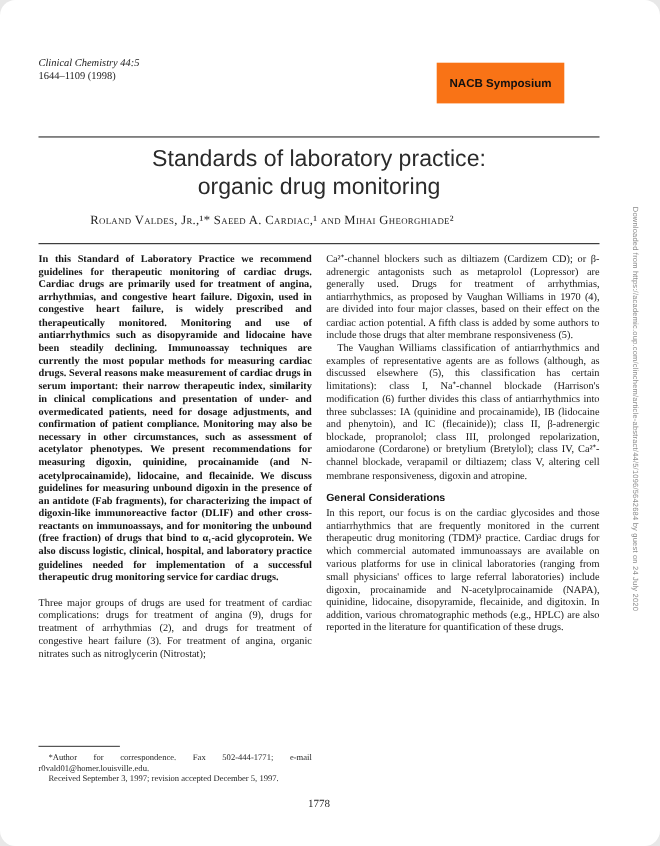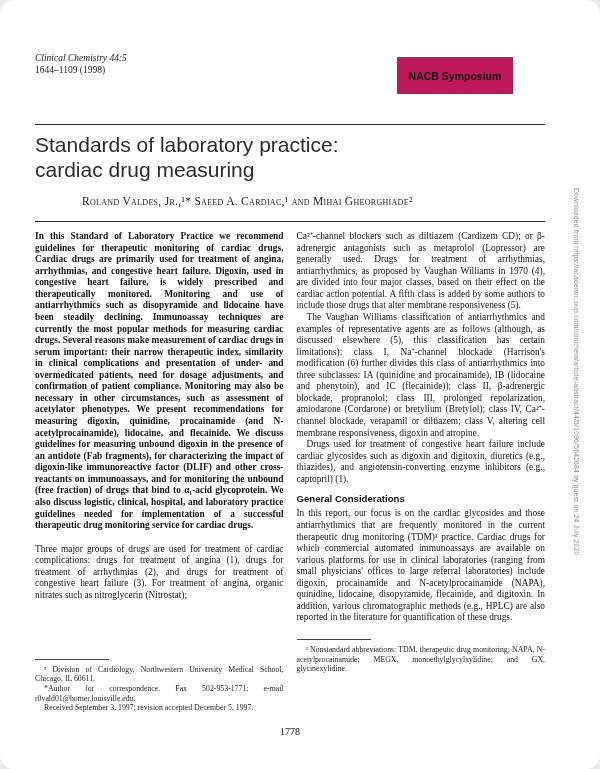--- a/index.html
+++ b/index.html
@@ -5,28 +5,28 @@
   html,body { margin:0; padding:0; background:#e8e8e8; }
   .page {
     position:relative; width:600px; height:769px; margin:0 auto;
     background:#ffffff; overflow:hidden;
     font-family:"Liberation Serif", serif; color:#1a1a1a;border-radius:14px;
   }
   .journal-id { position:absolute; left:35px; top:52px; font-size:9.5px; line-height:1.3; color:#222; }
   .journal-id .jname { font-style:italic; }
   .badge {
     position:absolute; left:397px; top:57px; width:116px; height:37px;
-    background:#be185d; display:flex; align-items:center; justify-content:center;
+    background:#f97316; display:flex; align-items:center; justify-content:center;
     font-family:"Liberation Sans", sans-serif; font-weight:bold; font-size:10.5px; color:#111;
   }
   .rule { position:absolute; left:35px; width:510px; border-top:1.6px solid #2a2a2a; }
   .rule-top { top:124px; }
   .rule-authors { top:221px; border-top-width:1.2px; }
   .title {
-    position:absolute; left:35px; top:133px; width:510px; text-align:left;
+    position:absolute; left:35px; top:133px; width:510px; text-align:center;
     font-family:"Liberation Sans", sans-serif; font-weight:400; font-size:21px;
     line-height:1.18; color:#2b2b2b; margin:0;
   }
   .title span { display:block; }
   .authors {
     position:absolute; left:82px; top:195px; font-variant:small-caps;
     font-size:11.5px; letter-spacing:0.3px; color:#222;
   }
   .columns {
     position:absolute; left:35px; top:231px; width:510px; height:482px;
@@ -67,50 +67,44 @@
     <div class="jname">Clinical Chemistry 44:5</div>
     <div>1644–1109  (1998)</div>
   </div>
 
   <div class="badge">NACB Symposium</div>
 
   <div class="rule rule-top"></div>
 
   <h1 class="title">
     <span>Standards of laboratory practice:</span>
-    <span>cardiac drug measuring</span>
+    <span>organic drug monitoring</span>
   </h1>
 
   <div class="authors">Roland Valdes, Jr.,¹* Saeed A. Cardiac,¹ and Mihai Gheorghiade²</div>
 
   <div class="rule rule-authors"></div>
 
   <div class="columns">
 
     <div class="col">
       <p class="bp abstract">In this Standard of Laboratory Practice we recommend guidelines for therapeutic monitoring of cardiac drugs. Cardiac drugs are primarily used for treatment of angina, arrhythmias, and congestive heart failure. Digoxin, used in congestive heart failure, is widely prescribed and therapeutically monitored. Monitoring and use of antiarrhythmics such as disopyramide and lidocaine have been steadily declining. Immunoassay techniques are currently the most popular methods for measuring cardiac drugs. Several reasons make measurement of cardiac drugs in serum important: their narrow therapeutic index, similarity in clinical complications and presentation of under- and overmedicated patients, need for dosage adjustments, and confirmation of patient compliance. Monitoring may also be necessary in other circumstances, such as assessment of acetylator phenotypes. We present recommendations for measuring digoxin, quinidine, procainamide (and N-acetylprocainamide), lidocaine, and flecainide. We discuss guidelines for measuring unbound digoxin in the presence of an antidote (Fab fragments), for characterizing the impact of digoxin-like immunoreactive factor (DLIF) and other cross-reactants on immunoassays, and for monitoring the unbound (free fraction) of drugs that bind to α₁-acid glycoprotein. We also discuss logistic, clinical, hospital, and laboratory practice guidelines needed for implementation of a successful therapeutic drug monitoring service for cardiac drugs.</p>
-      <p class="bp">Three major groups of drugs are used for treatment of cardiac complications: drugs for treatment of angina (1), drugs for treatment of arrhythmias (2), and drugs for treatment of congestive heart failure (3). For treatment of angina, organic nitrates such as nitroglycerin (Nitrostat);</p>
+      <p class="bp">Three major groups of drugs are used for treatment of cardiac complications: drugs for treatment of angina (9), drugs for treatment of arrhythmias (2), and drugs for treatment of congestive heart failure (3). For treatment of angina, organic nitrates such as nitroglycerin (Nitrostat);</p>
       <div class="fn-block">
         <div class="fn-rule"></div>
-        <p class="fn">² Division of Cardiology, Northwestern University Medical School, Chicago, IL 60611.</p>
-        <p class="fn">*Author for correspondence. Fax 502-953-1771; e-mail r0vald01@homer.louisville.edu.</p>
+        <p class="fn">*Author for correspondence. Fax 502-444-1771; e-mail r0vald01@homer.louisville.edu.</p>
         <p class="fn">Received September 3, 1997; revision accepted December 5, 1997.</p>
       </div>
     </div>
 
     <div class="col">
       <p class="bp">Ca²⁺-channel blockers such as diltiazem (Cardizem CD); or β-adrenergic antagonists such as metaprolol (Lopressor) are generally used. Drugs for treatment of arrhythmias, antiarrhythmics, as proposed by Vaughan Williams in 1970 (4), are divided into four major classes, based on their effect on the cardiac action potential. A fifth class is added by some authors to include those drugs that alter membrane responsiveness (5).</p>
       <p class="bp indent">The Vaughan Williams classification of antiarrhythmics and examples of representative agents are as follows (although, as discussed elsewhere (5), this classification has certain limitations): class I, Na⁺-channel blockade (Harrison's modification (6) further divides this class of antiarrhythmics into three subclasses: IA (quinidine and procainamide), IB (lidocaine and phenytoin), and IC (flecainide)); class II, β-adrenergic blockade, propranolol; class III, prolonged repolarization, amiodarone (Cordarone) or bretylium (Bretylol); class IV, Ca²⁺-channel blockade, verapamil or diltiazem; class V, altering cell membrane responsiveness, digoxin and atropine.</p>
-      <p class="bp indent">Drugs used for treatment of congestive heart failure include cardiac glycosides such as digoxin and digitoxin, diuretics (e.g., thiazides), and angiotensin-converting enzyme inhibitors (e.g., captopril) (1).</p>
       <h2 class="section-heading">General Considerations</h2>
       <p class="bp">In this report, our focus is on the cardiac glycosides and those antiarrhythmics that are frequently monitored in the current therapeutic drug monitoring (TDM)³ practice. Cardiac drugs for which commercial automated immunoassays are available on various platforms for use in clinical laboratories (ranging from small physicians' offices to large referral laboratories) include digoxin, procainamide and N-acetylprocainamide (NAPA), quinidine, lidocaine, disopyramide, flecainide, and digitoxin. In addition, various chromatographic methods (e.g., HPLC) are also reported in the literature for quantification of these drugs.</p>
-      <div class="fn-block-right">
-        <div class="fn-rule"></div>
-        <p class="fn">³ Nonstandard abbreviations: TDM, therapeutic drug monitoring; NAPA, N-acetylprocainamide; MEGX, monoethylglycylxylidine; and GX, glycinexylidine.</p>
-      </div>
     </div>
 
   </div>
 
   <div class="page-number">1778</div>
 
   <div class="watermark">Downloaded from https://academic.oup.com/clinchem/article-abstract/44/5/1096/5642684 by guest on 24 July 2020</div>
 
 </div>
 

